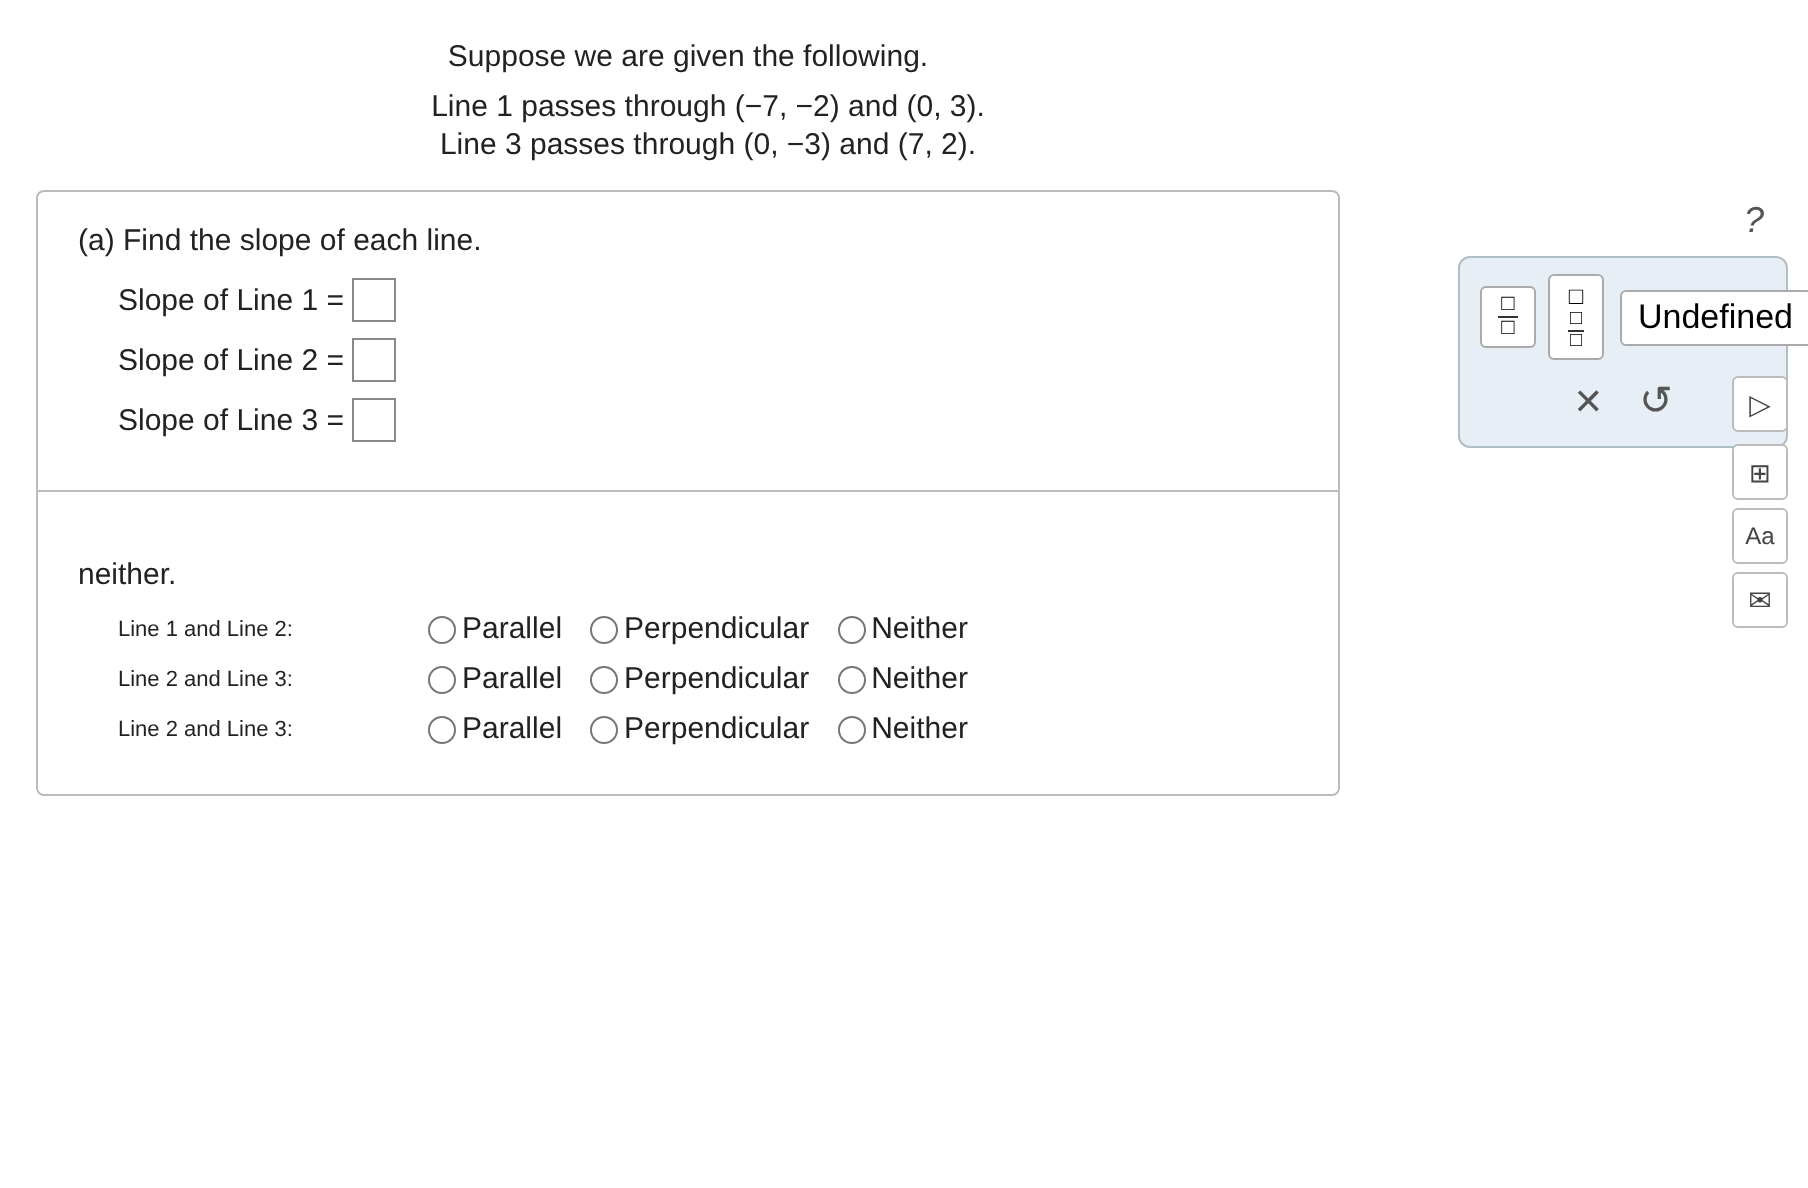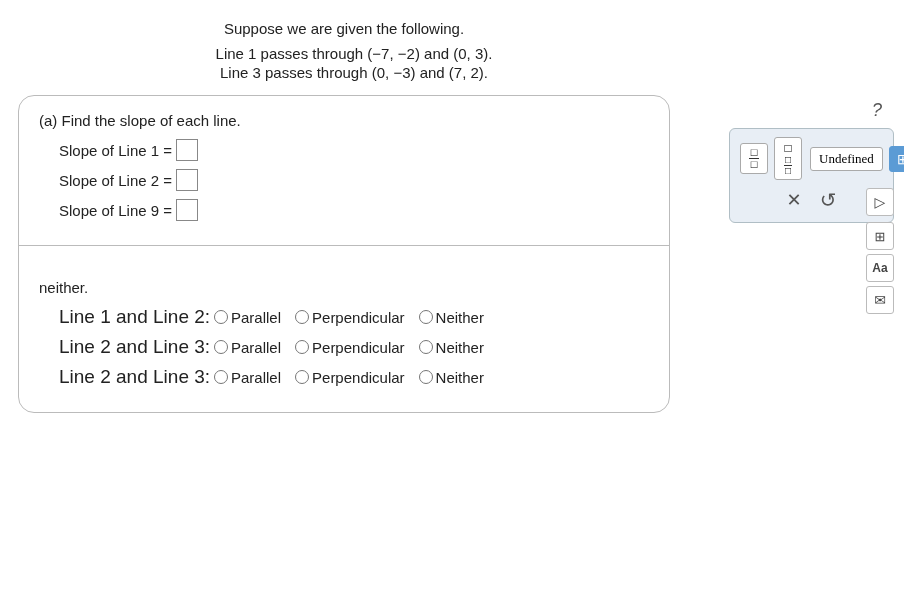--- a/index.html
+++ b/index.html
@@ -24,21 +24,21 @@
     }
 
     .intro-text p {
       margin: 2px 0;
       font-size: 15px;
       text-align: center;
     }
 
     .question-box {
       border: 1.5px solid #bbb;
-      border-radius: 16px;
+      border-radius: 4px;
       padding: 0;
       margin-top: 10px;
     }
 
     .part-a {
       padding: 16px 20px 16px 20px;
       border-bottom: 1.5px solid #bbb;
     }
 
     .part-b {
@@ -70,21 +70,21 @@
     .pair-row {
       display: flex;
       align-items: center;
       margin: 8px 0 8px 20px;
       font-size: 15px;
       gap: 0;
     }
 
     .pair-label {
       width: 155px;
-      font-size: 19px;
+      font-size: 11px;
     }
 
     .radio-group {
       display: flex;
       gap: 0;
       align-items: center;
     }
 
     .radio-option {
       display: flex;
@@ -142,24 +142,23 @@
     }
 
     .math-btn-frac .top { border-bottom: 1px solid #333; padding: 0 2px; }
     .math-btn-frac .bottom { padding: 0 2px; }
 
     .undefined-btn {
       background: #fff;
       border: 1px solid #aaa;
       border-radius: 3px;
       padding: 3px 8px;
-      font-size: 13px;
+      font-size: 17px;
       cursor: pointer;
       margin-left: 2px;
-      font-family: Liberation Serif, serif;
     }
 
     .math-toolbar-row2 {
       display: flex;
       align-items: center;
       justify-content: center;
       gap: 18px;
     }
 
     .icon-btn {
@@ -232,21 +231,21 @@
         <span>Slope of Line 1 =</span>
         <span class="input-box"></span>
       </div>
 
       <div class="slope-row">
         <span>Slope of Line 2 =</span>
         <span class="input-box"></span>
       </div>
 
       <div class="slope-row">
-        <span>Slope of Line 9 =</span>
+        <span>Slope of Line 3 =</span>
         <span class="input-box"></span>
       </div>
     </div>
 
     <div class="part-b">
       <div class="part-title">
         <br>
         <span>neither.</span>
       </div>
 
@@ -347,18 +346,18 @@
 </div>
 
 <div class="side-action-icons" style="top: 188px; right: 10px; display:flex; flex-direction:column; gap:4px;">
   <button class="side-icon-btn">
     <span>▷</span>
   </button>
   <button class="side-icon-btn" style="margin-top:2px;">
     <span style="font-size:13px;">⊞</span>
   </button>
   <button class="side-icon-btn">
-    <span style="font-size:12px; font-weight:bold;">Aa</span>
+    <span style="font-size:12px; font-weight:normal;">Aa</span>
   </button>
   <button class="side-icon-btn">
     <span style="font-size:14px;">✉</span>
   </button>
 </div>
 
 </body></html>

